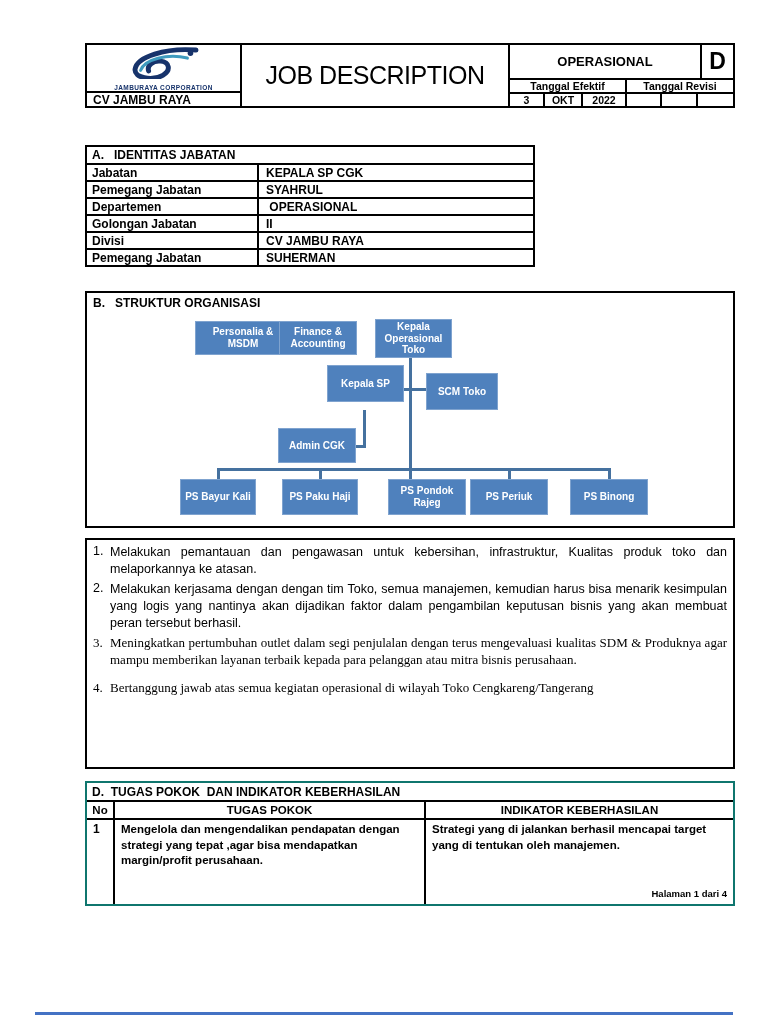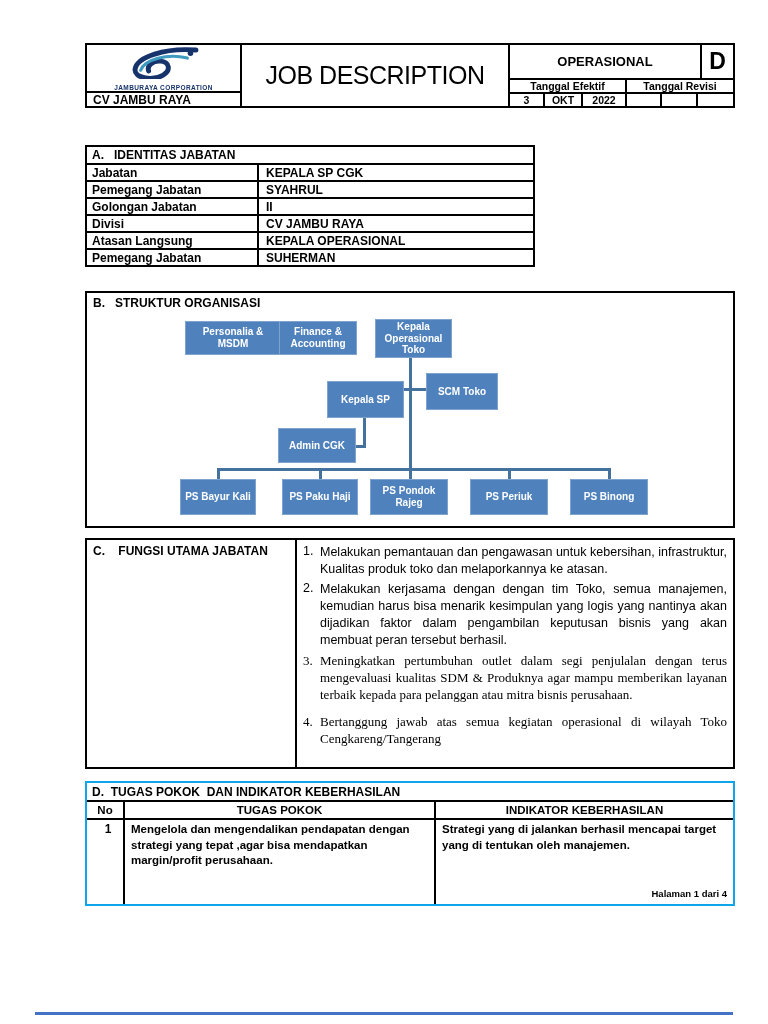--- a/index.html
+++ b/index.html
@@ -55,26 +55,26 @@
              font-size:12px;font-weight:bold;}
   .secC-right{flex:1;padding:4px 6px 0 6px;box-sizing:border-box;}
   .c-item{display:flex;margin-bottom:2px;}
   .c-num{width:17px;flex:none;font-size:12.5px;}
   .c-txt{flex:1;font-size:12.5px;text-align:justify;line-height:1.38;}
   .c-serif .c-num,.c-serif .c-txt{font-family:"Liberation Serif",serif;font-size:13px;line-height:1.32;}
   .c-gap{margin-top:10px;}
 
   
   .secD{position:absolute;left:85px;top:781px;width:650px;height:125px;
-        border:2px solid #0ea5e9;display:flex;flex-direction:column;box-sizing:border-box;}
+        border:2px solid #0f766e;display:flex;flex-direction:column;box-sizing:border-box;}
   .secD-title{height:19px;border-bottom:2px solid #000;font-size:12px;font-weight:bold;
               display:flex;align-items:center;padding-left:5px;box-sizing:border-box;}
   .secD-head{height:18px;border-bottom:2px solid #000;display:flex;box-sizing:border-box;}
   .secD-head div{display:flex;align-items:center;justify-content:center;font-size:11.5px;font-weight:bold;}
-  .d-no{width:38px;border-right:2px solid #000;box-sizing:border-box;text-align:center;}
+  .d-no{width:28px;border-right:2px solid #000;box-sizing:border-box;}
   .d-tugas{width:311px;border-right:2px solid #000;box-sizing:border-box;}
   .d-ind{flex:1;}
   .secD-row{flex:1;display:flex;box-sizing:border-box;}
   .secD-row .d-no{justify-content:flex-start;align-items:flex-start;padding:2px 0 0 6px;
                   font-size:12px;font-weight:bold;}
   .secD-row .d-cell{font-size:11.5px;font-weight:bold;line-height:1.35;padding:2px 6px 0 6px;
                     box-sizing:border-box;display:block;}
   .d-ind-cell{position:relative;}
   .page-info{position:absolute;right:6px;bottom:3px;font-size:9.5px;font-weight:bold;}
 
@@ -127,30 +127,30 @@
         </tr>
     <tr>
       <td style="width:165px">Jabatan</td>
       <td class="a-val pre">KEPALA SP CGK</td>
         </tr>
     <tr>
       <td>Pemegang Jabatan</td>
       <td class="a-val pre">SYAHRUL</td>
         </tr>
     <tr>
+      <td>Departemen</td>
+      <td class="a-val pre"> OPERASIONAL</td>
+        </tr>
+    <tr>
       <td>Golongan Jabatan</td>
       <td class="a-val pre">II</td>
         </tr>
     <tr>
       <td>Divisi</td>
       <td class="a-val pre">CV JAMBU RAYA</td>
-        </tr>
-    <tr>
-      <td>Atasan Langsung</td>
-      <td class="a-val pre">KEPALA OPERASIONAL</td>
         </tr>
     <tr>
       <td>Pemegang Jabatan</td>
       <td class="a-val pre">SUHERMAN</td>
         </tr>
   </tbody>
     </table>
 
   <div class="secB">
     <div class="secB-title pre">B.   STRUKTUR ORGANISASI</div>
@@ -158,35 +158,34 @@
     <div class="org-line" style="left:322px;top:64px;width:3px;height:122px"></div>
     <div class="org-line" style="left:317px;top:95px;width:22px;height:3px"></div>
     <div class="org-line" style="left:276px;top:117px;width:3px;height:38px"></div>
     <div class="org-line" style="left:269px;top:152px;width:10px;height:3px"></div>
     <div class="org-line" style="left:130px;top:175px;width:394px;height:3px"></div>
     <div class="org-line" style="left:130px;top:175px;width:3px;height:11px"></div>
     <div class="org-line" style="left:232px;top:175px;width:3px;height:11px"></div>
     <div class="org-line" style="left:421px;top:175px;width:3px;height:11px"></div>
     <div class="org-line" style="left:521px;top:175px;width:3px;height:11px"></div>
 
-    <div class="org-box" style="left:98px;top:28px;width:96px;height:34px">Personalia &amp; MSDM</div>
+    <div class="org-box" style="left:108px;top:28px;width:96px;height:34px">Personalia &amp; MSDM</div>
     <div class="org-box" style="left:192px;top:28px;width:78px;height:34px">Finance &amp; Accounting</div>
     <div class="org-box" style="left:288px;top:26px;width:77px;height:39px">Kepala Operasional Toko</div>
-    <div class="org-box" style="left:240px;top:88px;width:77px;height:37px">Kepala SP</div>
+    <div class="org-box" style="left:240px;top:72px;width:77px;height:37px">Kepala SP</div>
     <div class="org-box" style="left:339px;top:80px;width:72px;height:37px">SCM Toko</div>
     <div class="org-box" style="left:191px;top:135px;width:78px;height:35px">Admin CGK</div>
     <div class="org-box" style="left:93px;top:186px;width:76px;height:36px">PS Bayur Kali</div>
     <div class="org-box" style="left:195px;top:186px;width:76px;height:36px">PS Paku Haji</div>
-    <div class="org-box" style="left:283px;top:186px;width:78px;height:36px">PS Pondok Rajeg</div>
+    <div class="org-box" style="left:301px;top:186px;width:78px;height:36px">PS Pondok Rajeg</div>
     <div class="org-box" style="left:383px;top:186px;width:78px;height:36px">PS Periuk</div>
     <div class="org-box" style="left:483px;top:186px;width:78px;height:36px">PS Binong</div>
   </div>
 
   <div class="secC">
-    <div class="secC-left pre">C.    FUNGSI UTAMA JABATAN</div>
     <div class="secC-right">
       <div class="c-item">
         <div class="c-num">1.</div>
         <div class="c-txt">Melakukan pemantauan dan pengawasan  untuk kebersihan, infrastruktur, Kualitas  produk toko dan melaporkannya ke atasan.</div>
       </div>
       <div class="c-item">
         <div class="c-num">2.</div>
         <div class="c-txt">Melakukan kerjasama dengan dengan tim Toko, semua manajemen, kemudian harus bisa menarik kesimpulan yang logis yang nantinya akan dijadikan faktor dalam pengambilan keputusan bisnis yang akan membuat peran tersebut berhasil.</div>
       </div>
       <div class="c-item c-serif">

